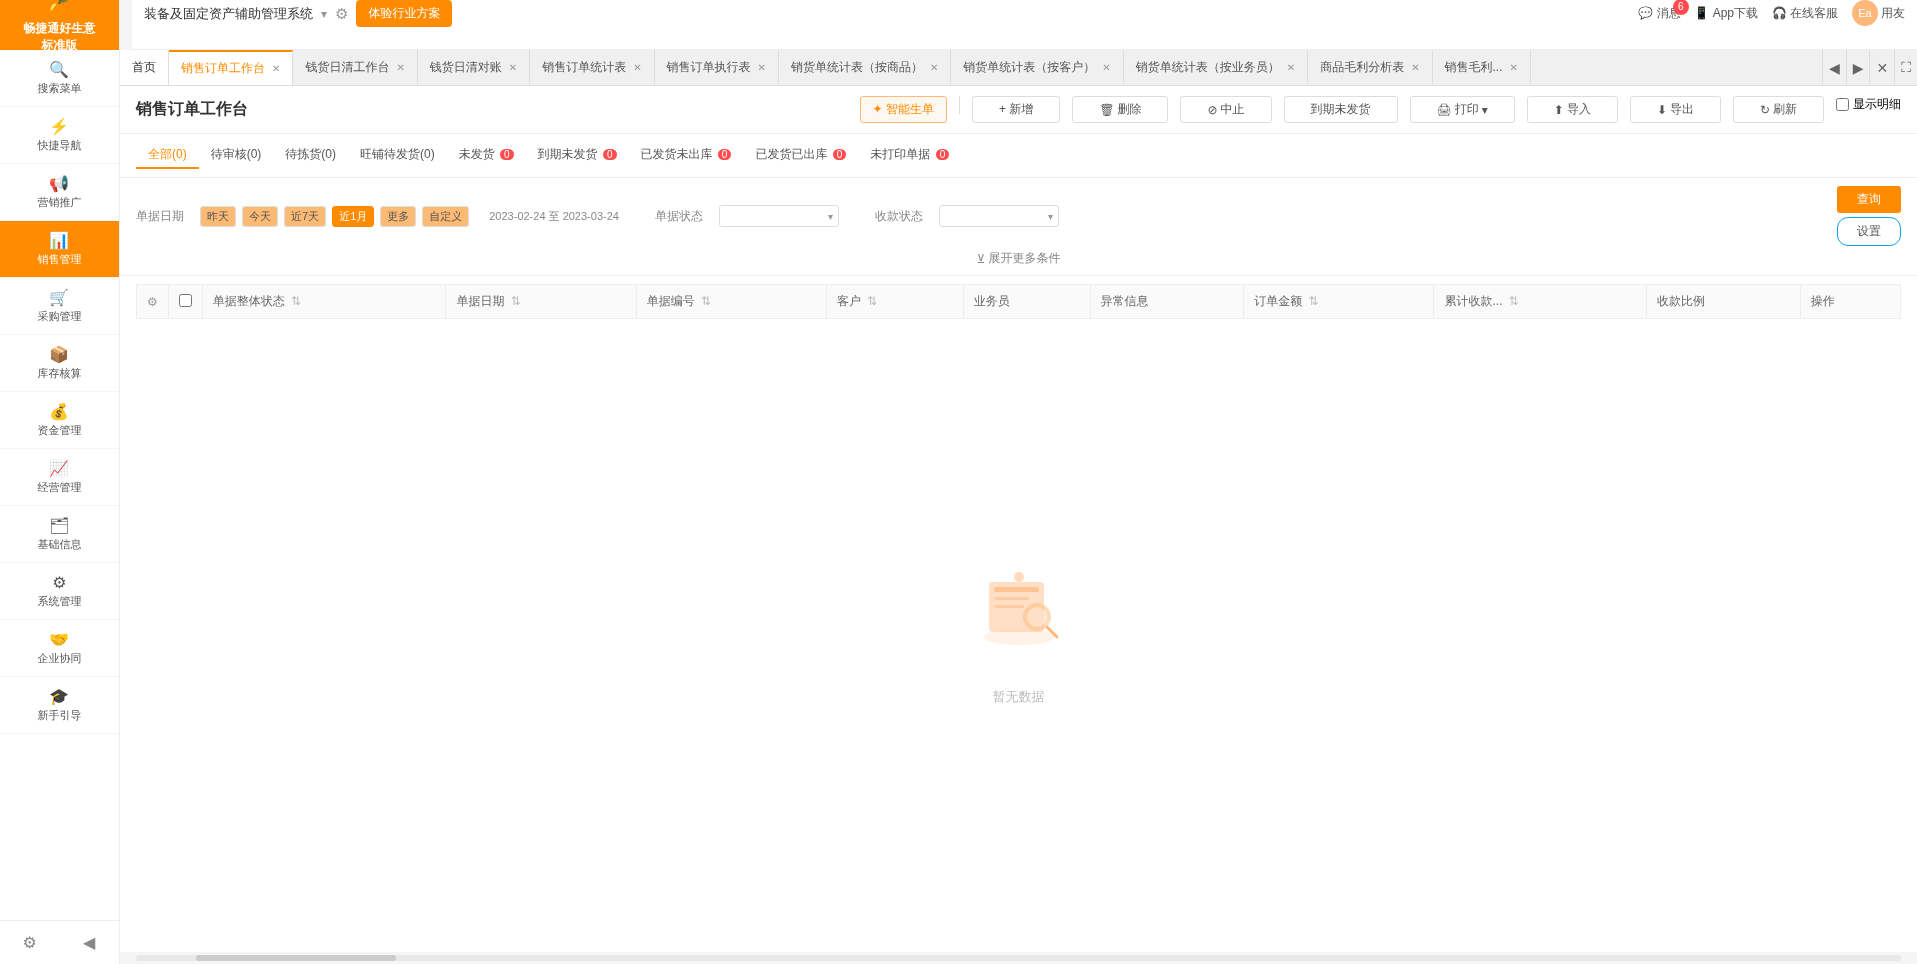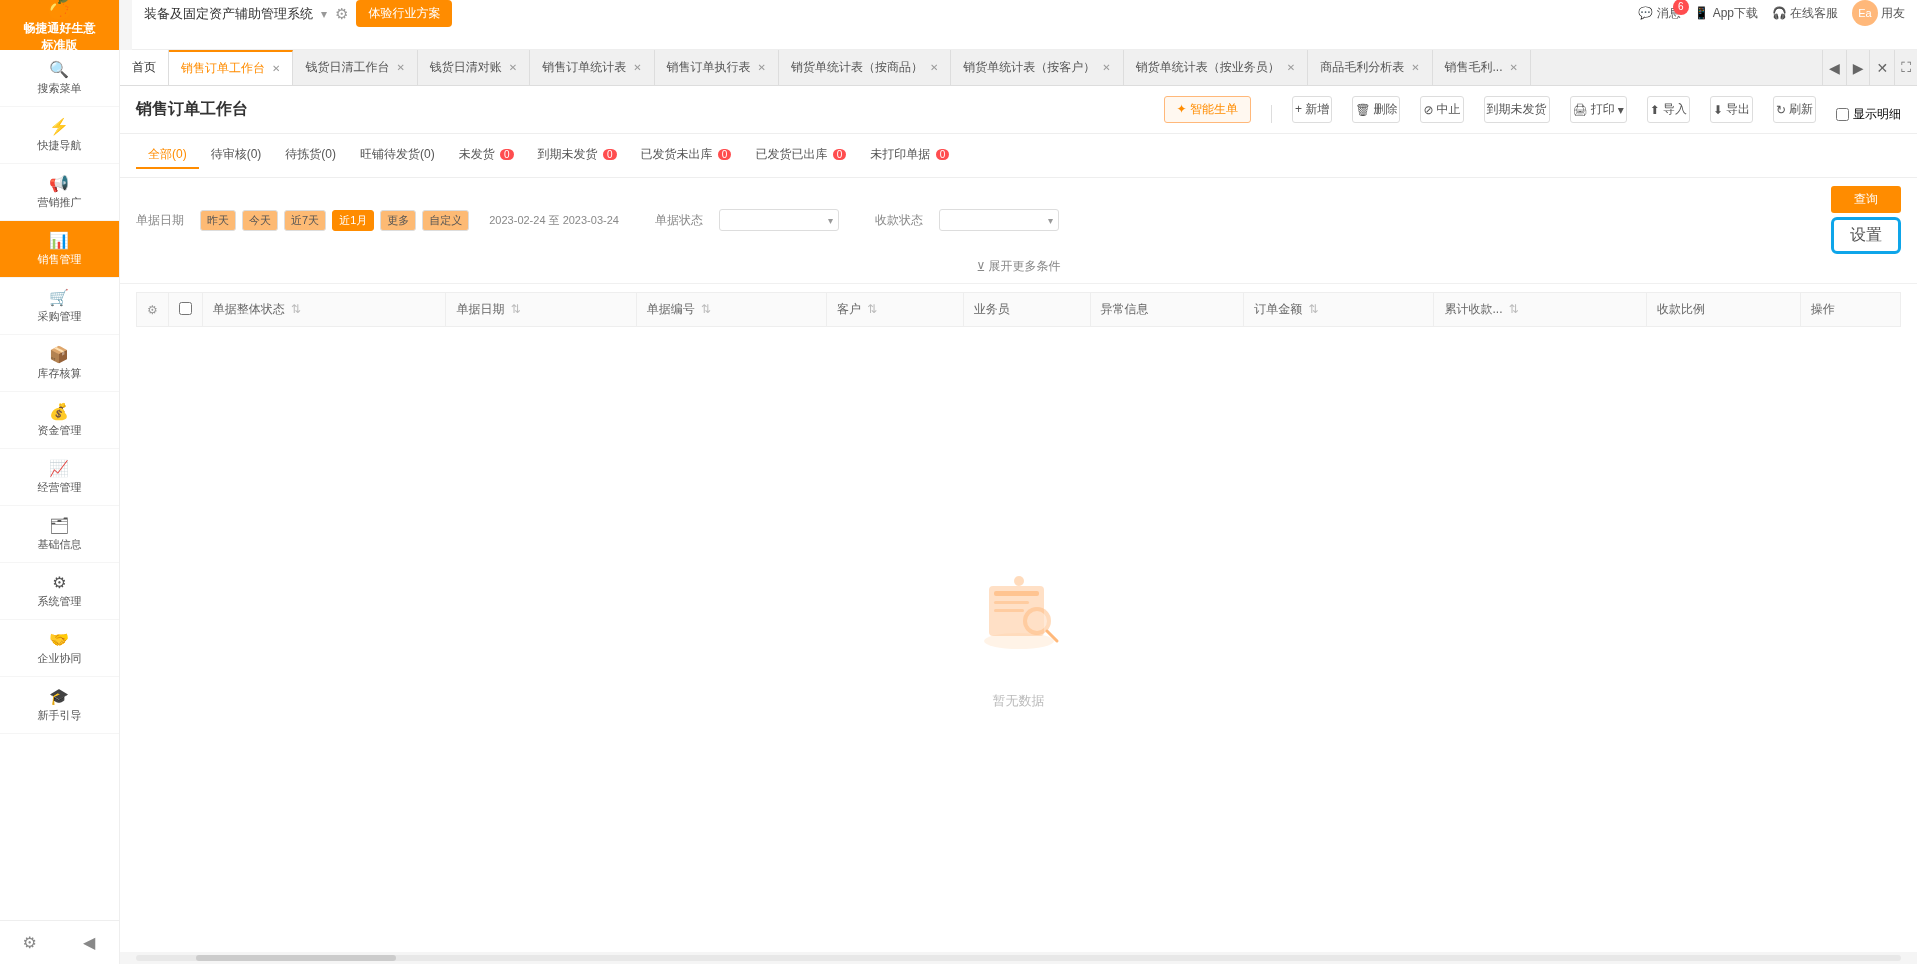--- a/index.html
+++ b/index.html
@@ -39,22 +39,22 @@
     .tab-close { color: #999; font-size: 10px; margin-left: 2px; }
     .tab-nav-btns { margin-left: auto; display: flex; align-items: center; }
     .tab-nav-btn { padding: 0 6px; cursor: pointer; color: #666; font-size: 14px; height: 36px; display: flex; align-items: center; border-left: 1px solid #ddd; }
 
     
     .content { flex: 1; overflow: auto; background: #fff; display: flex; flex-direction: column; }
 
     
     .page-header { padding: 10px 16px; display: flex; align-items: center; justify-content: space-between; border-bottom: 1px solid #eee; flex-shrink: 0; }
     .page-title { font-size: 16px; font-weight: bold; color: #333; }
-    .page-actions { display: flex; align-items: flex-end; gap: 20px; }
-    .action-btn { display: flex; align-items: center; gap: 3px; padding: 4px 2px; border: 1px solid #ddd; border-radius: 3px; cursor: pointer; font-size: 12px; color: #555; background: #fff; }
+    .page-actions { display: flex; align-items: flex-start; gap: 12px; }
+    .action-btn { display: flex; align-items: center; gap: 3px; padding: 4px 26px; border: 1px solid #ddd; border-radius: 3px; cursor: pointer; font-size: 12px; color: #555; background: #fff; }
     .smart-btn { background: #fff8f0; border: 1px solid #ffb87a; color: #ff8c00; padding: 4px 12px; border-radius: 3px; cursor: pointer; font-size: 12px; display: flex; align-items: center; gap: 3px; }
     .divider-v { width: 1px; height: 18px; background: #ddd; }
 
     
     .sub-tabs { padding: 8px 16px; display: flex; gap: 0; border-bottom: 1px solid #eee; flex-shrink: 0; }
     .sub-tab { padding: 4px 12px; cursor: pointer; font-size: 12px; color: #555; border-bottom: 2px solid transparent; }
     .sub-tab.active { color: #ff8c00; border-bottom-color: #ff8c00; }
     .sub-tab .badge-red { background: #ff4d4f; color: white; border-radius: 8px; padding: 0 4px; font-size: 10px; margin-left: 2px; }
 
     
@@ -64,21 +64,21 @@
     .filter-date-btns { display: flex; gap: 6px; align-items: center; }
     .date-btn { padding: 2px 6px; border: 1px solid #ddd; border-radius: 3px; cursor: pointer; font-size: 11px; color: #555; background: #fdba74; }
     .date-btn.active { background: #ff8c00; color: white; border-color: #ff8c00; }
     .date-range { font-size: 11px; color: #888; margin-left: 4px; }
     .filter-select { border: 1px solid #ddd; border-radius: 3px; padding: 3px 24px 3px 8px; font-size: 12px; color: #333; background: #fff; cursor: pointer; appearance: none; position: relative; min-width: 120px; }
     .select-wrap { position: relative; display: inline-block; }
     .select-wrap::after { content: '▾'; position: absolute; right: 6px; top: 50%; transform: translateY(-50%); color: #999; pointer-events: none; font-size: 10px; }
     .expand-btn { display: flex; align-items: center; gap: 3px; color: #888; cursor: pointer; font-size: 12px; border: none; background: none; }
     .filter-row2 { display: flex; justify-content: center; }
     .query-btn { background: #ff8c00; color: white; border: none; padding: 5px 20px; border-radius: 3px; cursor: pointer; font-size: 12px; }
-    .set-btn { background: #fff; color: #555; border: 3px solid #0ea5e9; padding: 5px 16px; border-radius: 6px; cursor: pointer; font-size: 16px; }
+    .set-btn { background: #fff; color: #555; border: 1px solid #0ea5e9; padding: 5px 16px; border-radius: 11px; cursor: pointer; font-size: 12px; }
 
     
     .table-area { padding: 8px 16px; flex: 1; display: flex; flex-direction: column; }
     .table-summary { display: flex; align-items: center; justify-content: space-between; margin-bottom: 6px; }
     .table-actions-right { display: flex; gap: 8px; }
     .table-action-btn { display: flex; align-items: center; gap: 3px; font-size: 12px; color: #555; cursor: pointer; }
     .table-action-btn .dot { width: 8px; height: 8px; border-radius: 50%; display: inline-block; margin-right: 2px; }
     .dot-orange { background: #ff8c00; }
     .dot-red { background: #ff4d4f; }
     .dot-green { background: #52c41a; }

